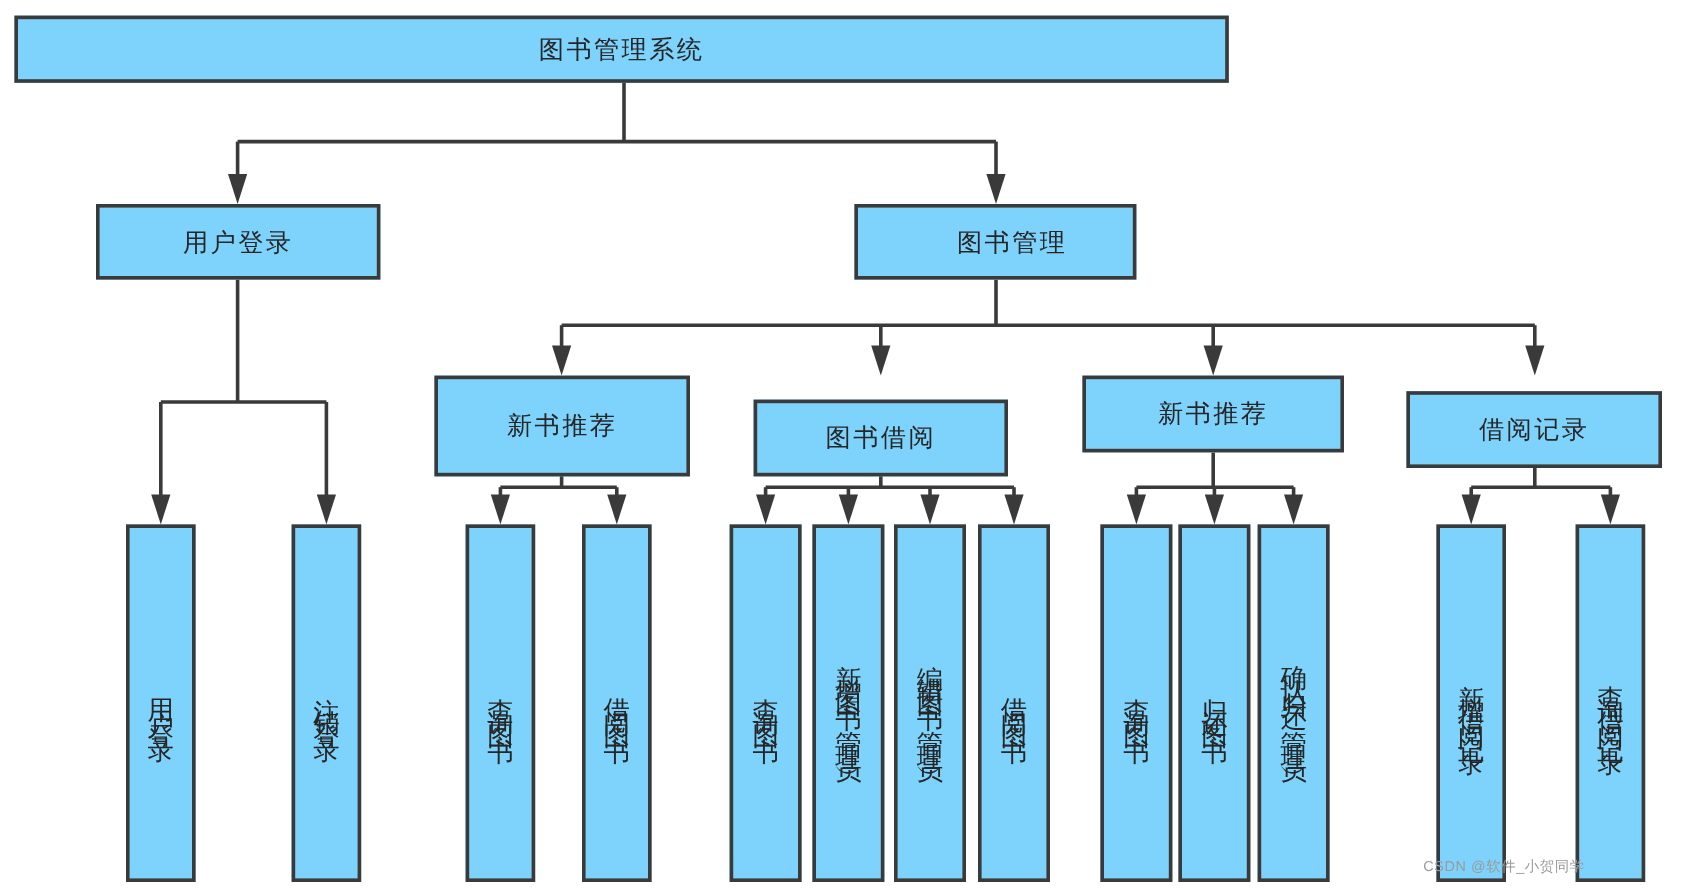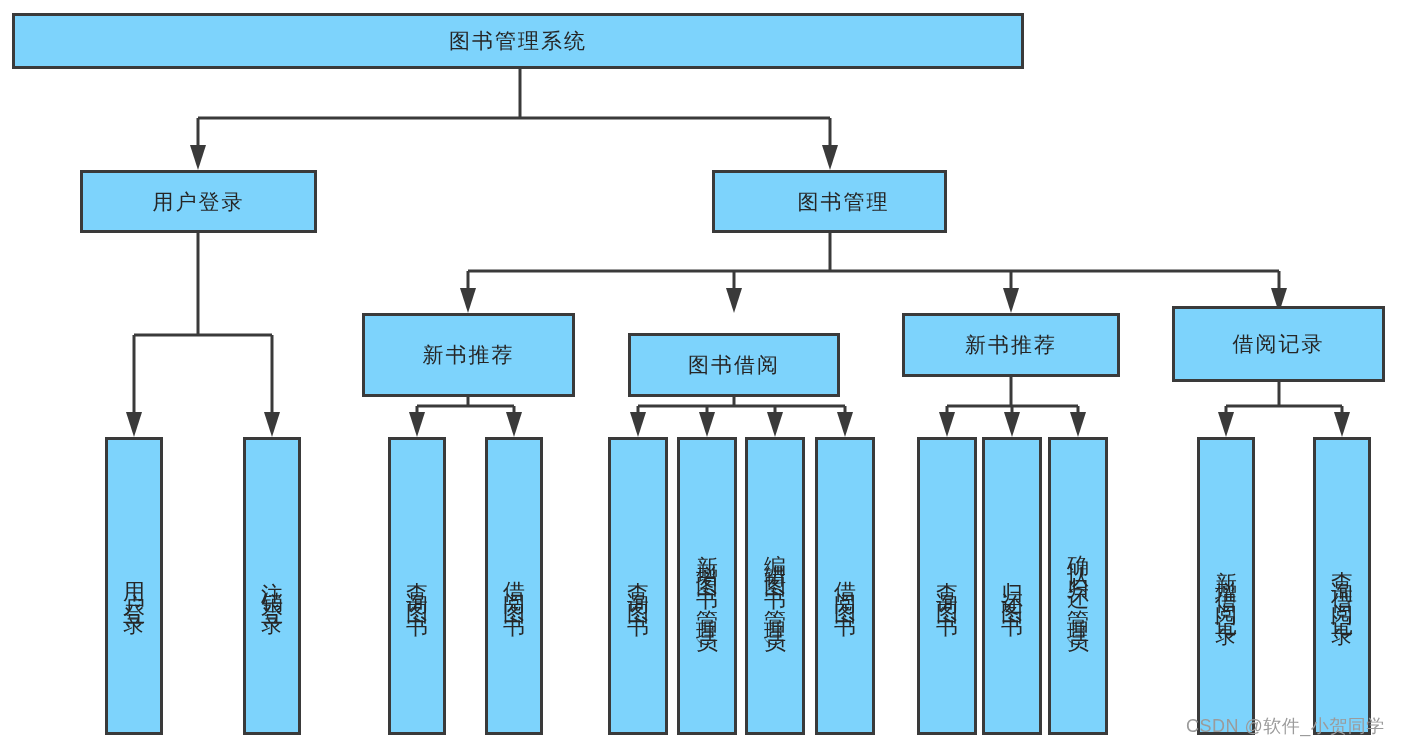--- a/index.html
+++ b/index.html
@@ -28,21 +28,21 @@
     writing-mode: vertical-rl;
     text-orientation: mixed;
     letter-spacing: 11px;
     line-height: 1;
     white-space: nowrap;
   }
   .watermark {
     position: absolute;
     left: 1186px;
     top: 714px;
-    font-size: 18px;
+    font-size: 12px;
     letter-spacing: 0.5px;
     color: #9b9b9b;
     white-space: nowrap;
   }
 </style>
 </head>
 <body>
 
 <div id="canvas">
 
@@ -128,21 +128,21 @@
 
   <div class="node h-node" style="left:362px; top:313px; width:213px; height:84px;">
     <span>新书推荐</span>
   </div>
   <div class="node h-node" style="left:628px; top:313px; width:212px; height:64px;margin-top:20px;">
     <span>图书借阅</span>
   </div>
   <div class="node h-node" style="left:902px; top:313px; width:218px; height:64px;">
     <span>新书推荐</span>
   </div>
-  <div class="node h-node" style="left:1172px; top:306px; width:213px; height:76px;">
+  <div class="node h-node" style="left:1172px; top:326px; width:213px; height:64px;">
     <span>借阅记录</span>
   </div>
 
   <div class="node v-node" style="left:105px; top:437px; width:58px; height:298px;">
     <span class="vtext">用户登录</span>
   </div>
   <div class="node v-node" style="left:243px; top:437px; width:58px; height:298px;">
     <span class="vtext">注销登录</span>
   </div>
 

